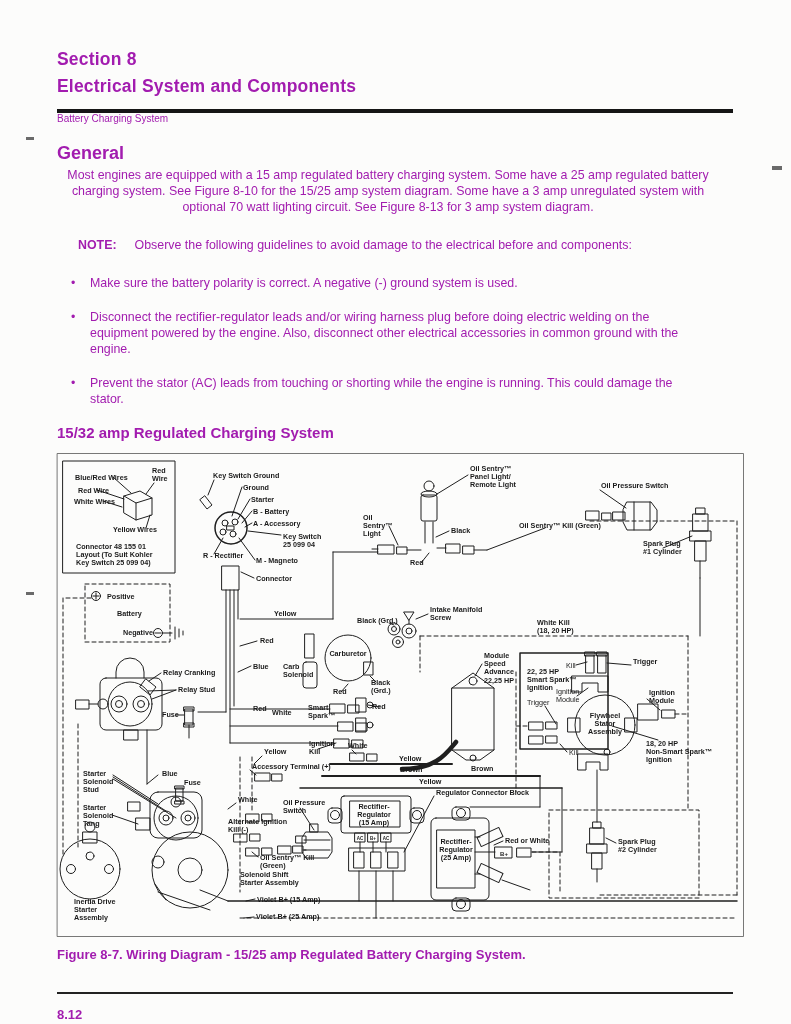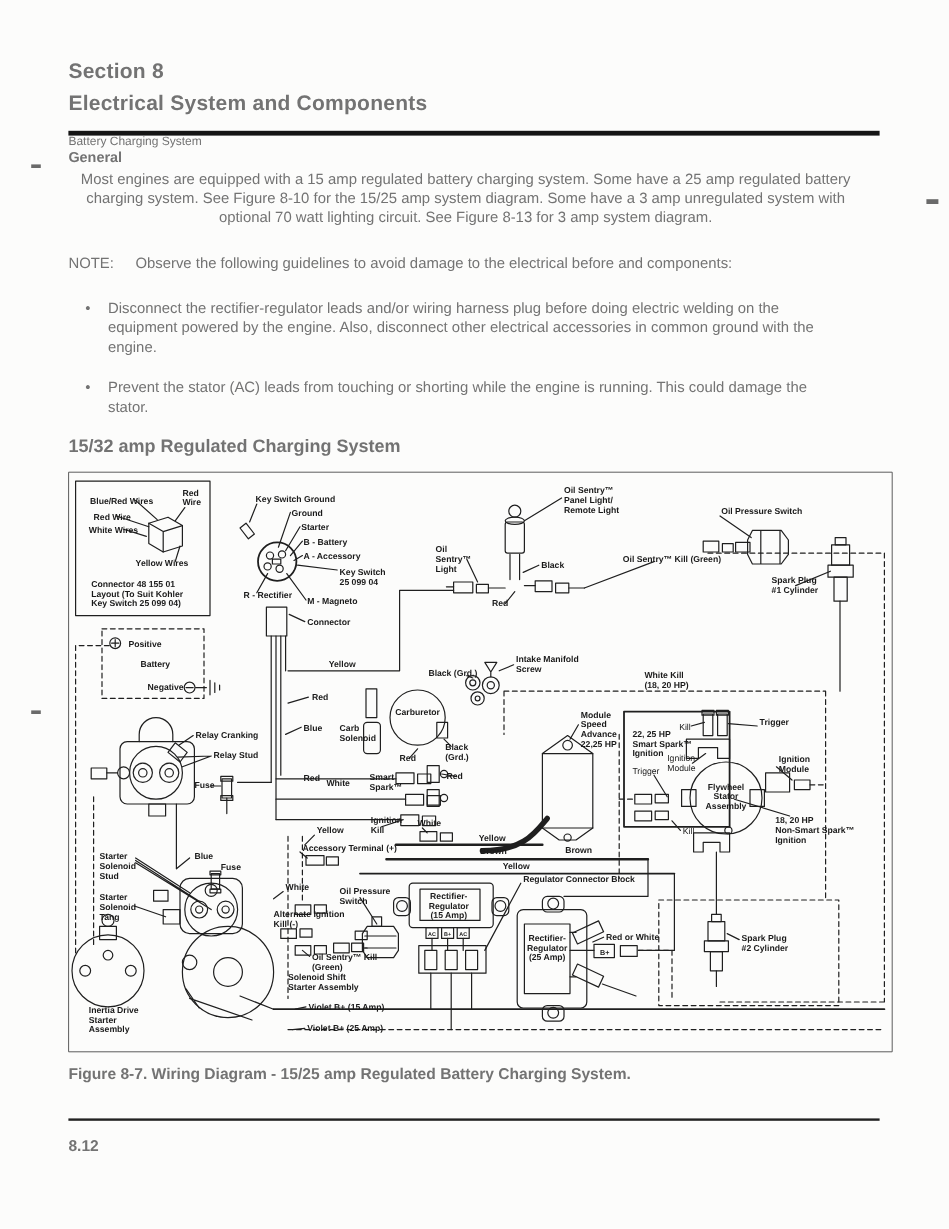--- a/index.html
+++ b/index.html
@@ -1,25 +1,25 @@
 <!DOCTYPE html>
 <html><head>
 <meta charset="utf-8">
 <style>
   html,body{margin:0;padding:0;background:#ffffff;}
   .page{position:relative;width:791px;height:1024px;background:#fcfcfb;overflow:hidden;
-        font-family:"Liberation Sans",sans-serif;color:#737373;box-sizing:border-box;
+        font-family:"Liberation Sans",sans-serif;color:#a21caf;box-sizing:border-box;
         padding:46px 58px 0 57px;}
   .h1{font-size:17.5px;font-weight:bold;line-height:27px;letter-spacing:.2px;}
   .rule-thick{height:3.5px;background:#151515;margin-top:9px;}
   .h2{font-size:10px;font-weight:normal;}
-  .h3{font-size:12px;font-weight:bold;}
+  .h3{font-size:18px;font-weight:bold;margin-top:19px;}
   .body-text{font-size:12.4px;line-height:16px;margin-top:3px;max-width:662px;text-align:center;}
   .note{font-size:12.4px;line-height:16px;margin-top:22px;max-width:662px;}
-  .note .nlabel{font-weight:normal;margin-right:18px;}
+  .note .nlabel{font-weight:bold;margin-right:18px;margin-left:21px;}
   ul.guidelines{list-style:none;margin:22px 0 0 0;padding:0;max-width:640px;}
   ul.guidelines li{position:relative;padding-left:33px;font-size:12.4px;line-height:16px;margin-top:18px;}
   ul.guidelines li:first-child{margin-top:0;}
   ul.guidelines li::before{content:"\2022";position:absolute;left:14px;top:0;}
   .diagram-heading{font-size:15px;font-weight:bold;margin-top:17px;}
   #diagram-svg{display:block;margin-top:11px;margin-left:-2px;}
   #diagram-svg text{font-family:"Liberation Sans",sans-serif;}
   .caption{font-size:13px;font-weight:bold;margin-top:8px;}
   .rule-bottom{height:2.5px;background:#222;margin-top:30px;}
   .pageno{font-size:13px;font-weight:bold;margin-top:13px;}
@@ -46,20 +46,21 @@
     <div class="rule-thick"></div>
   </header>
 
   <div class="h2">Battery Charging System</div>
   <div class="h3">General</div>
   <p class="body-text">Most engines are equipped with a 15 amp regulated battery charging system. Some have a 25 amp regulated battery charging system. See Figure 8-10 for the 15/25 amp system diagram. Some have a 3 amp unregulated system with optional 70 watt lighting circuit. See Figure 8-13 for 3 amp system diagram.</p>
 
   <p class="note"><span class="nlabel">NOTE:</span><span>Observe the following guidelines to avoid damage to the electrical before and components:</span></p>
 
   <ul class="guidelines">
+    <li><span>Make sure the battery polarity is correct. A negative (-) ground system is used.</span></li>
     <li><span>Disconnect the rectifier-regulator leads and/or wiring harness plug before doing electric welding on the equipment powered by the engine. Also, disconnect other electrical accessories in common ground with the engine.</span></li>
     <li><span>Prevent the stator (AC) leads from touching or shorting while the engine is running. This could damage the stator.</span></li>
   </ul>
 
   <div class="diagram-heading">15/32 amp Regulated Charging System</div>
 
   <svg id="diagram-svg" width="690" height="487" viewBox="55 440 690 487" xmlns="http://www.w3.org/2000/svg">
     <g class="s">
 
       <rect class="thin" x="57.5" y="441.5" width="686" height="483"></rect>

